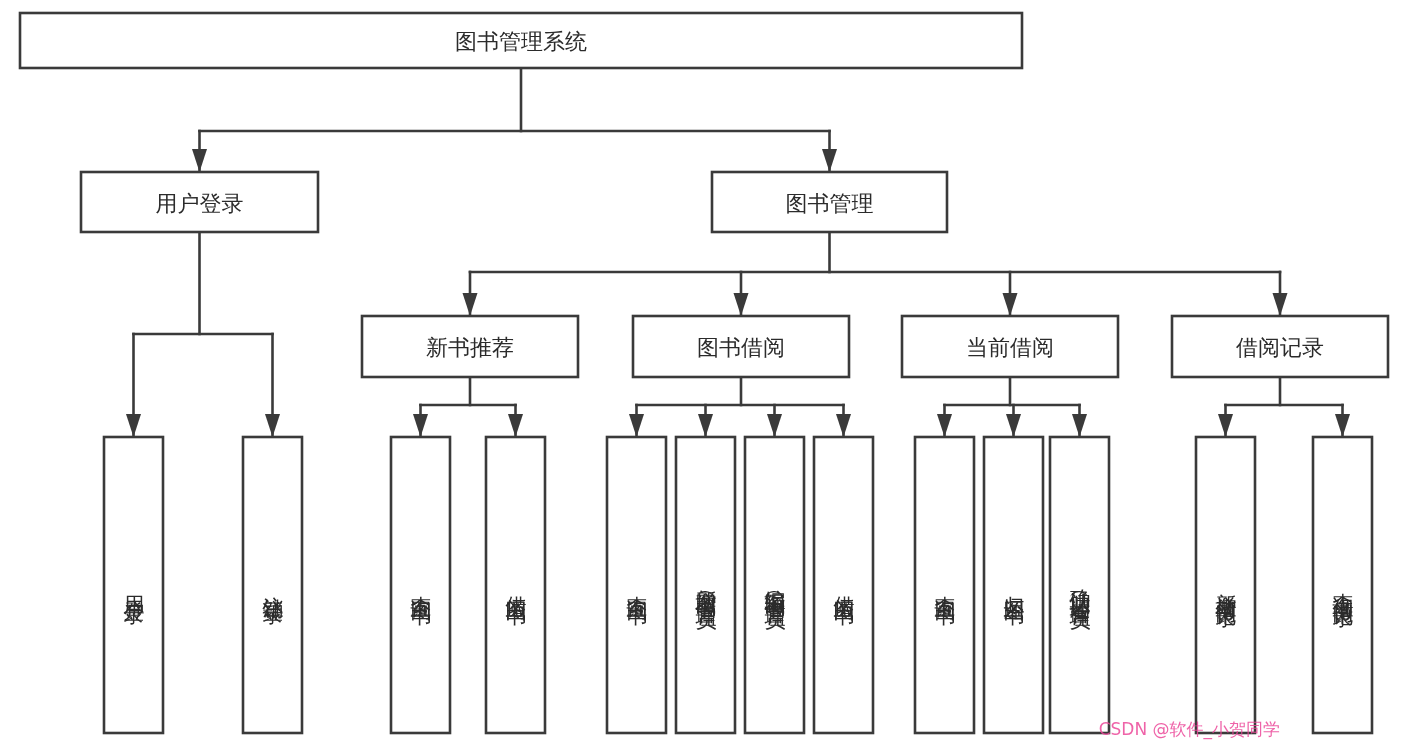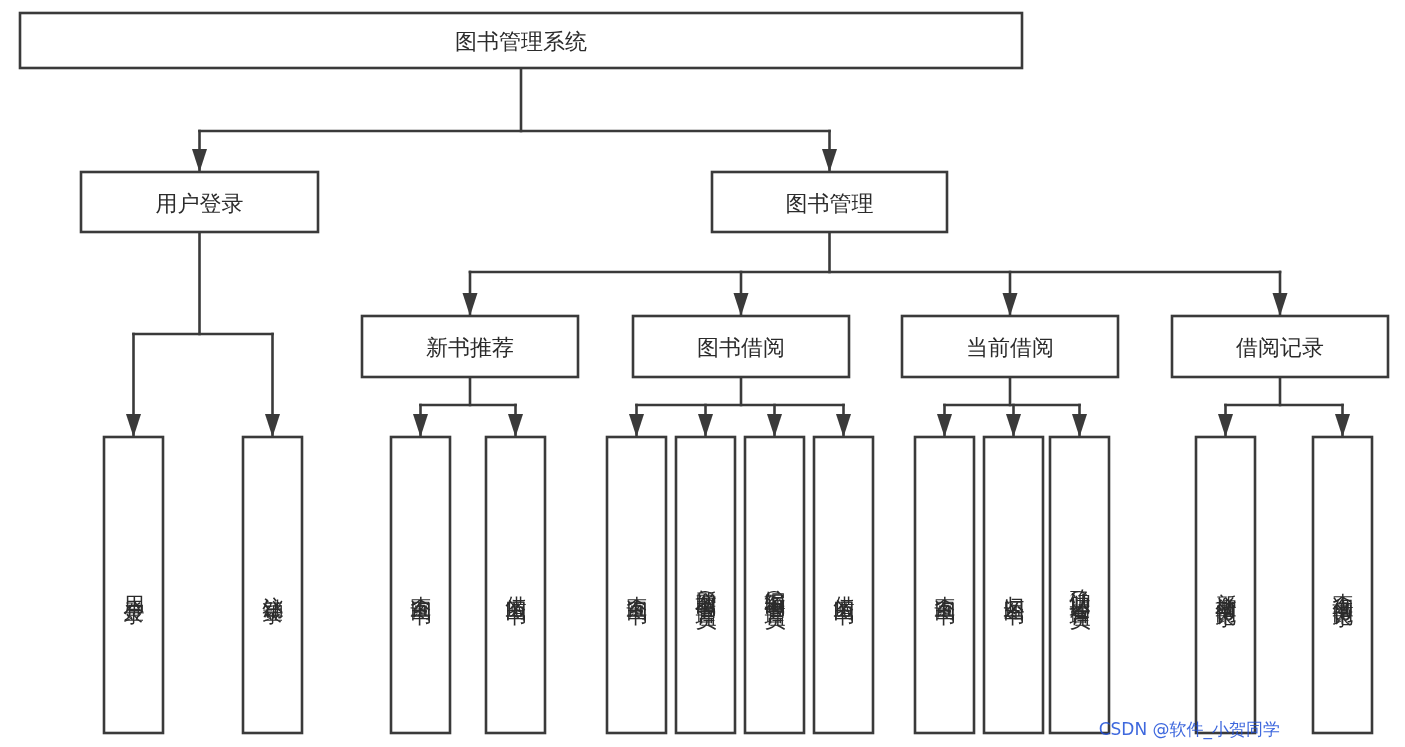--- a/index.html
+++ b/index.html
@@ -64,21 +64,21 @@
     color: #2b2b2b;
     pointer-events: none;
     text-align: center;
   }
   .watermark {
     position: absolute;
     right: 14px;
     bottom: 6px;
     font-family: "DejaVu Sans", "Liberation Sans", sans-serif;
     font-size: 17px;
-    color: #1d4ed8;
+    color: #ec4899;
     opacity: 0.85;
     white-space: pre;
   }
 </style>
 </head>
 <body>
 
 <div id="diagram-root">
   <svg id="diagram-svg" viewBox="0 0 1405 747">
     <g id="connectors-layer">

